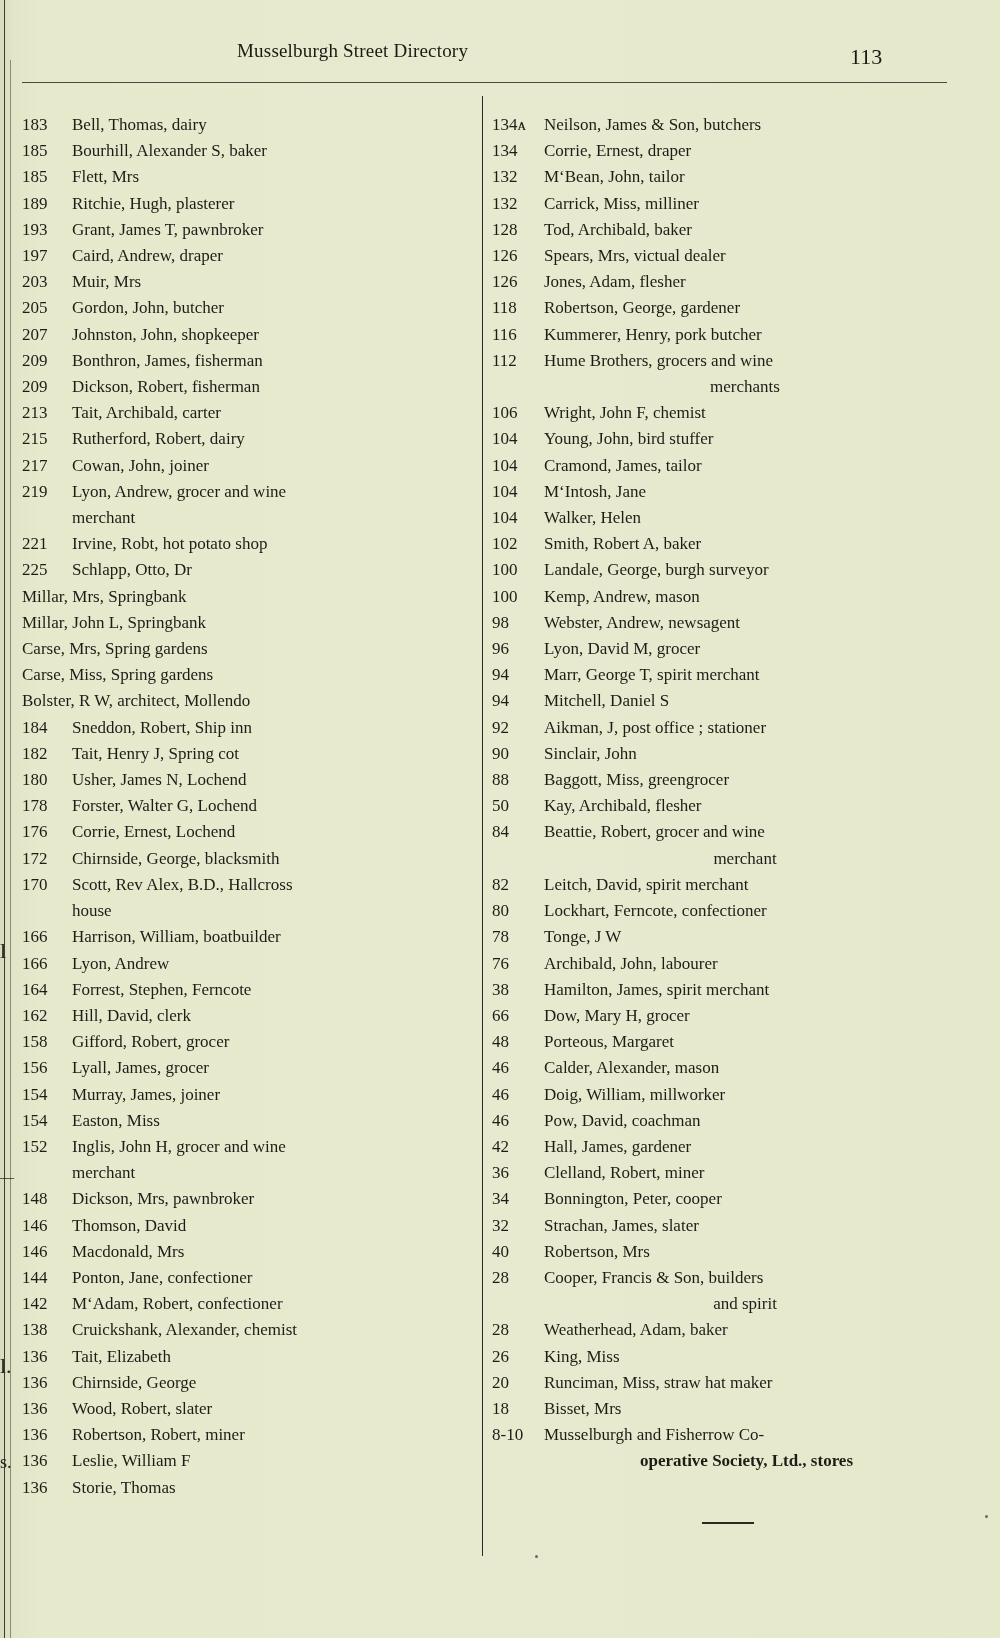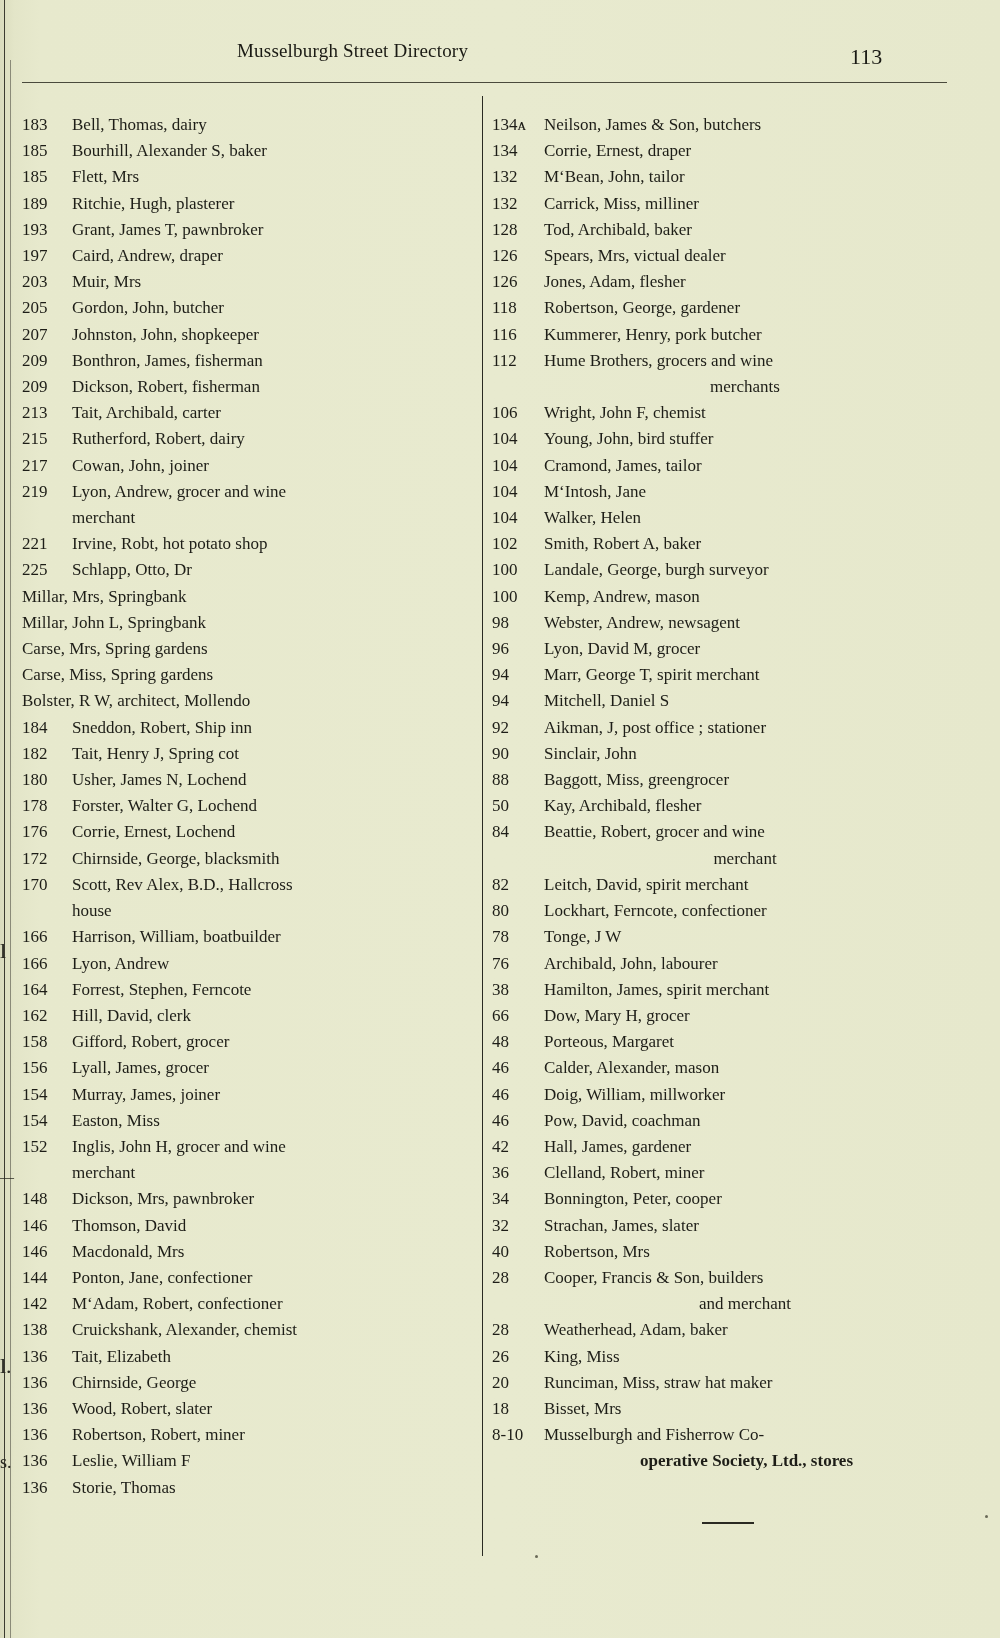--- a/index.html
+++ b/index.html
@@ -215,21 +215,21 @@
       <div class="entry"><span class="num">66</span><span class="txt">Dow, Mary H, grocer</span></div>
       <div class="entry"><span class="num">48</span><span class="txt">Porteous, Margaret</span></div>
       <div class="entry"><span class="num">46</span><span class="txt">Calder, Alexander, mason</span></div>
       <div class="entry"><span class="num">46</span><span class="txt">Doig, William, millworker</span></div>
       <div class="entry"><span class="num">46</span><span class="txt">Pow, David, coachman</span></div>
       <div class="entry"><span class="num">42</span><span class="txt">Hall, James, gardener</span></div>
       <div class="entry"><span class="num">36</span><span class="txt">Clelland, Robert, miner</span></div>
       <div class="entry"><span class="num">34</span><span class="txt">Bonnington, Peter, cooper</span></div>
       <div class="entry"><span class="num">32</span><span class="txt">Strachan, James, slater</span></div>
       <div class="entry"><span class="num">40</span><span class="txt">Robertson, Mrs</span></div>
-      <div class="entry"><span class="num">28</span><span class="txt">Cooper, Francis &amp; Son, builders</span><span class="cont">and merchant</span></div>
+      <div class="entry"><span class="num">28</span><span class="txt">Cooper, Francis &amp; Son, builders</span><span class="cont">and spirit</span></div>
       <div class="entry"><span class="num">28</span><span class="txt">Weatherhead, Adam, baker</span></div>
       <div class="entry"><span class="num">26</span><span class="txt">King, Miss</span></div>
       <div class="entry"><span class="num">20</span><span class="txt">Runciman, Miss, straw hat maker</span></div>
       <div class="entry"><span class="num">18</span><span class="txt">Bisset, Mrs</span></div>
       <div class="entry coop"><span class="num">8-10</span><span class="txt">Musselburgh and Fisherrow Co-</span><span class="cont">operative Society, Ltd., stores</span></div>
     </div>
 
   <div class="end-rule"></div>
 
   <span class="speck" style="left:985px; top:1515px;"></span>

